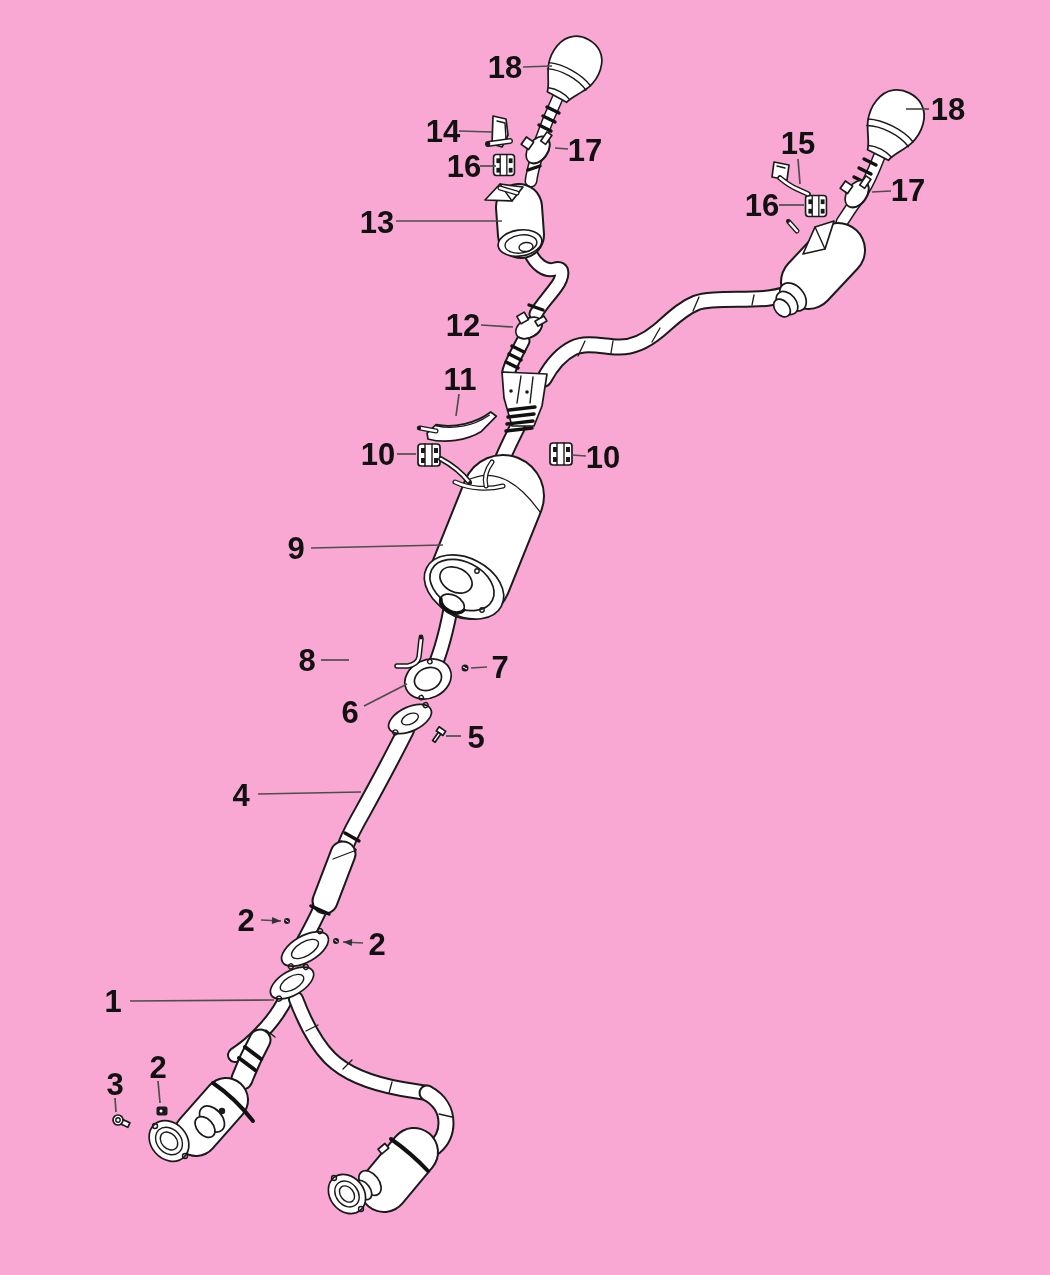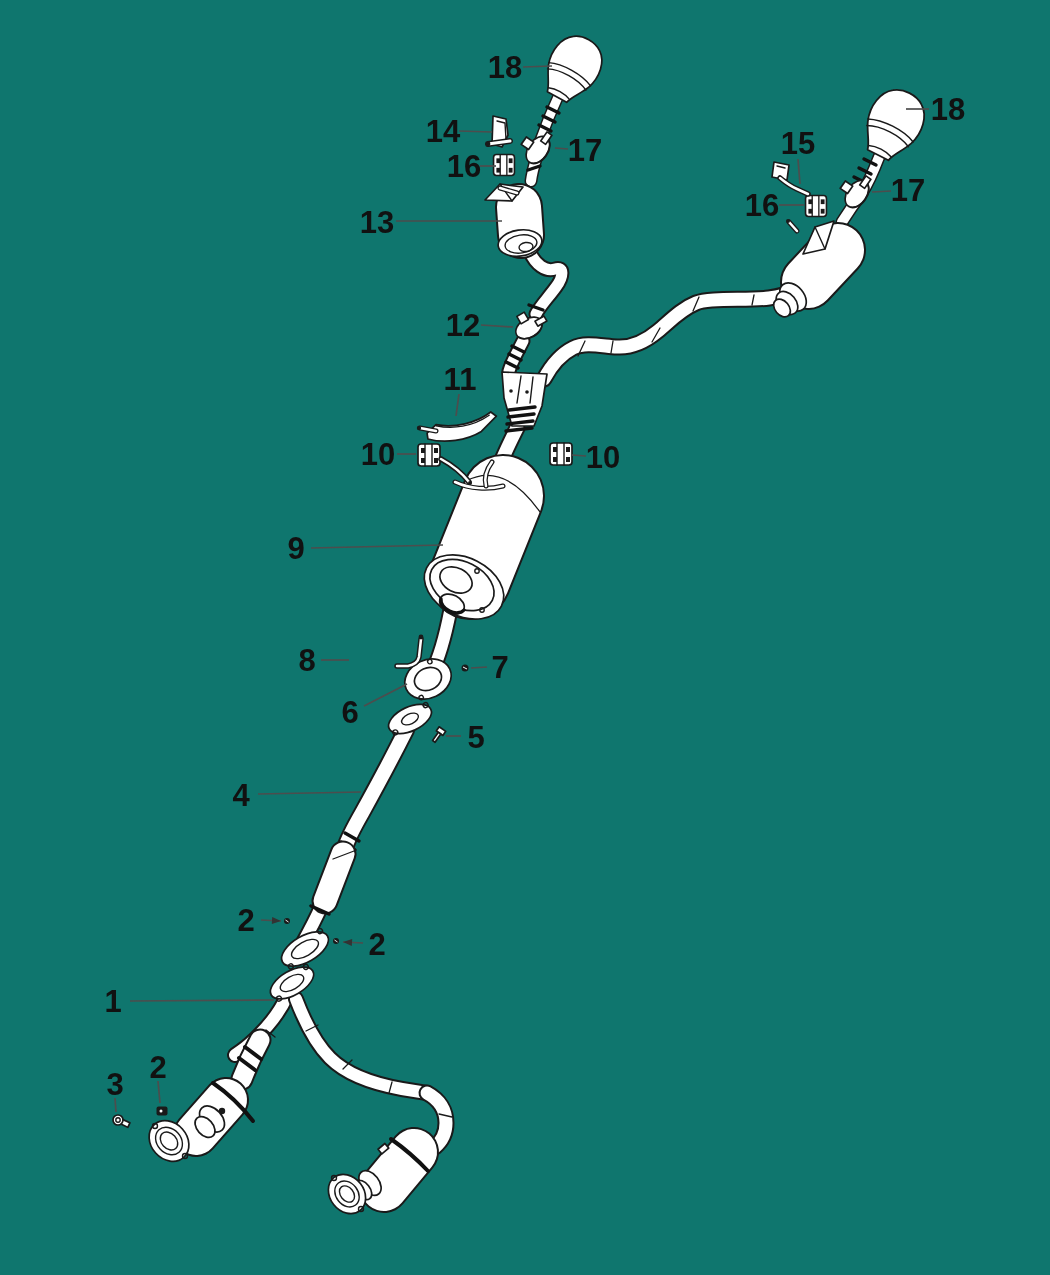--- a/index.html
+++ b/index.html
@@ -1,16 +1,16 @@
 <!DOCTYPE html>
 <html><head>
 <meta charset="utf-8">
 <style>
   html,body{margin:0;padding:0;background:#fff;}
-  .stage{width:1050px;height:1275px;background:#0f766e;position:relative;overflow:hidden;}
+  .stage{width:1050px;height:1275px;background:#f9a8d4;position:relative;overflow:hidden;}
   svg{display:block;}
   .part{fill:#ffffff;stroke:#1a1a1a;stroke-width:1.7;stroke-linejoin:round;}
   .ln{fill:none;stroke:#1a1a1a;stroke-width:1.4;stroke-linejoin:round;stroke-linecap:round;}
   .dark{fill:#1a1a1a;stroke:none;}
   .po{fill:none;stroke:#1a1a1a;stroke-linecap:round;stroke-linejoin:round;}
   .pi{fill:none;stroke:#ffffff;stroke-linecap:round;stroke-linejoin:round;}
   .band{fill:none;stroke:#111111;stroke-width:3.4;stroke-linecap:round;}
   .bandw{fill:none;stroke:#111111;stroke-width:4;stroke-linecap:round;}
   .tick{fill:none;stroke:#1a1a1a;stroke-width:1.3;stroke-linecap:round;}
   .leader{stroke:#4d4d4d;stroke-width:1.7;fill:none;}

